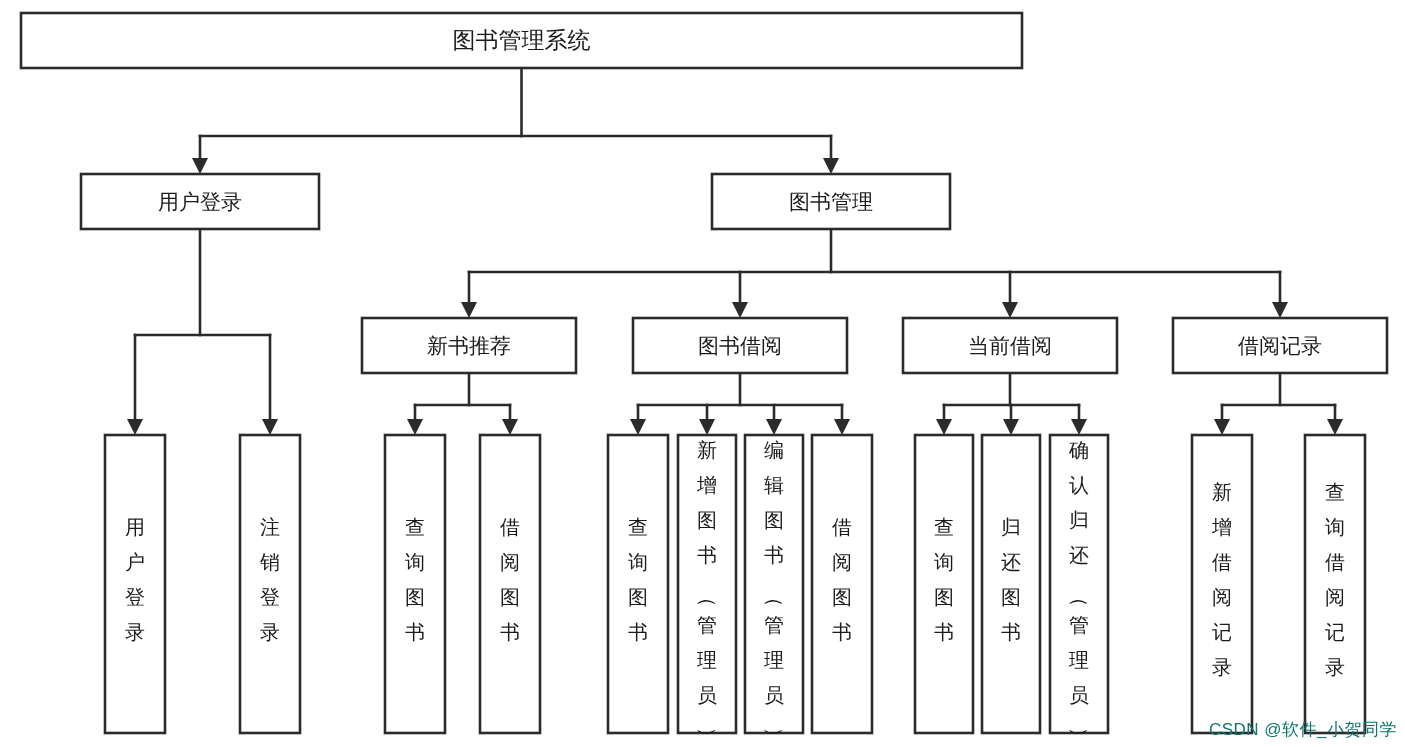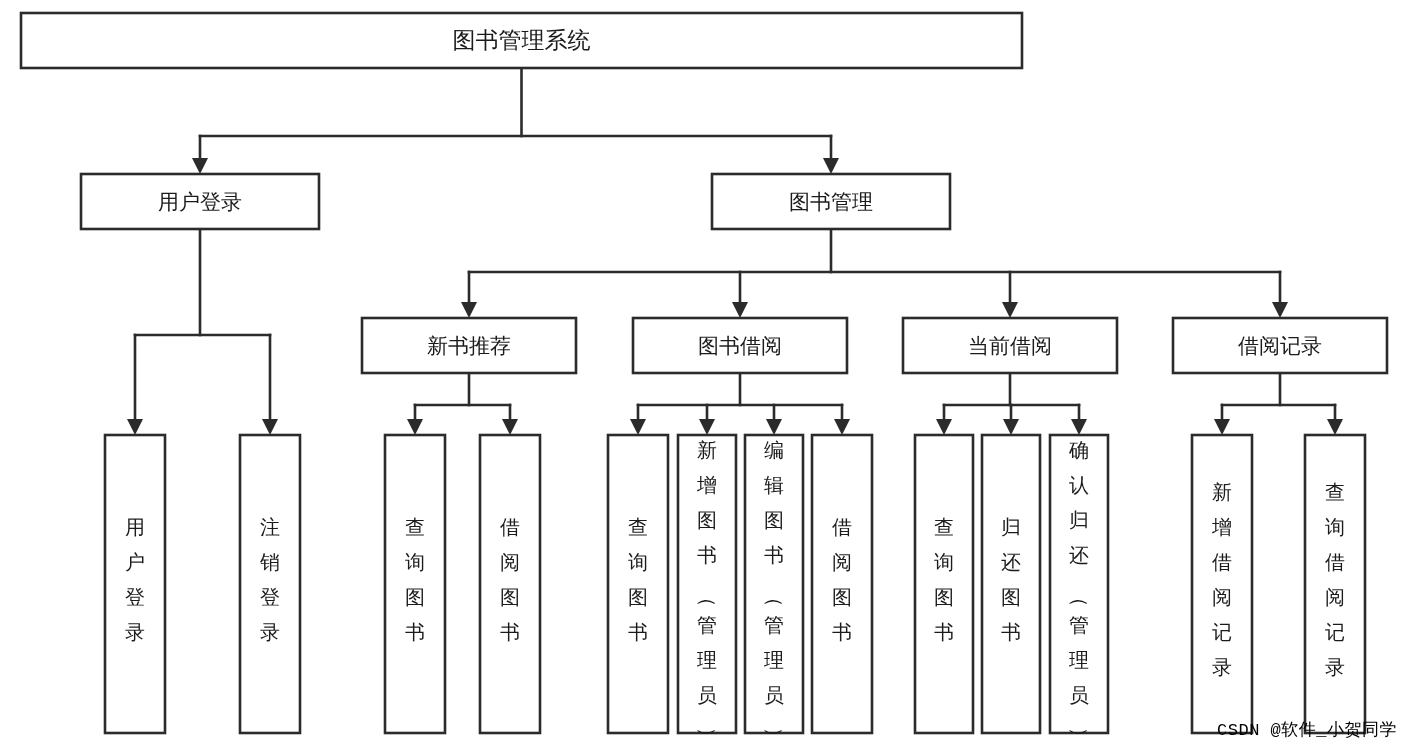--- a/index.html
+++ b/index.html
@@ -53,23 +53,23 @@
     stroke-linecap: square;
   }
   .arrow-head {
     fill: #2b2b2b;
     stroke: none;
   }
   .watermark {
     position: absolute;
     right: 8px;
     bottom: 6px;
-    font-family: Liberation Mono, monospace;
+    font-family: Liberation Sans, sans-serif;
     font-size: 17px;
-    color: #000000;
+    color: #0f766e;
     white-space: nowrap;
     letter-spacing: 0.5px;
     margin-top: 16px;
   }
 </style>
 </head>
 <body>
 
 <div id="diagram-root">
   <svg class="diagram" viewBox="0 0 1405 747" xmlns="http://www.w3.org/2000/svg">

